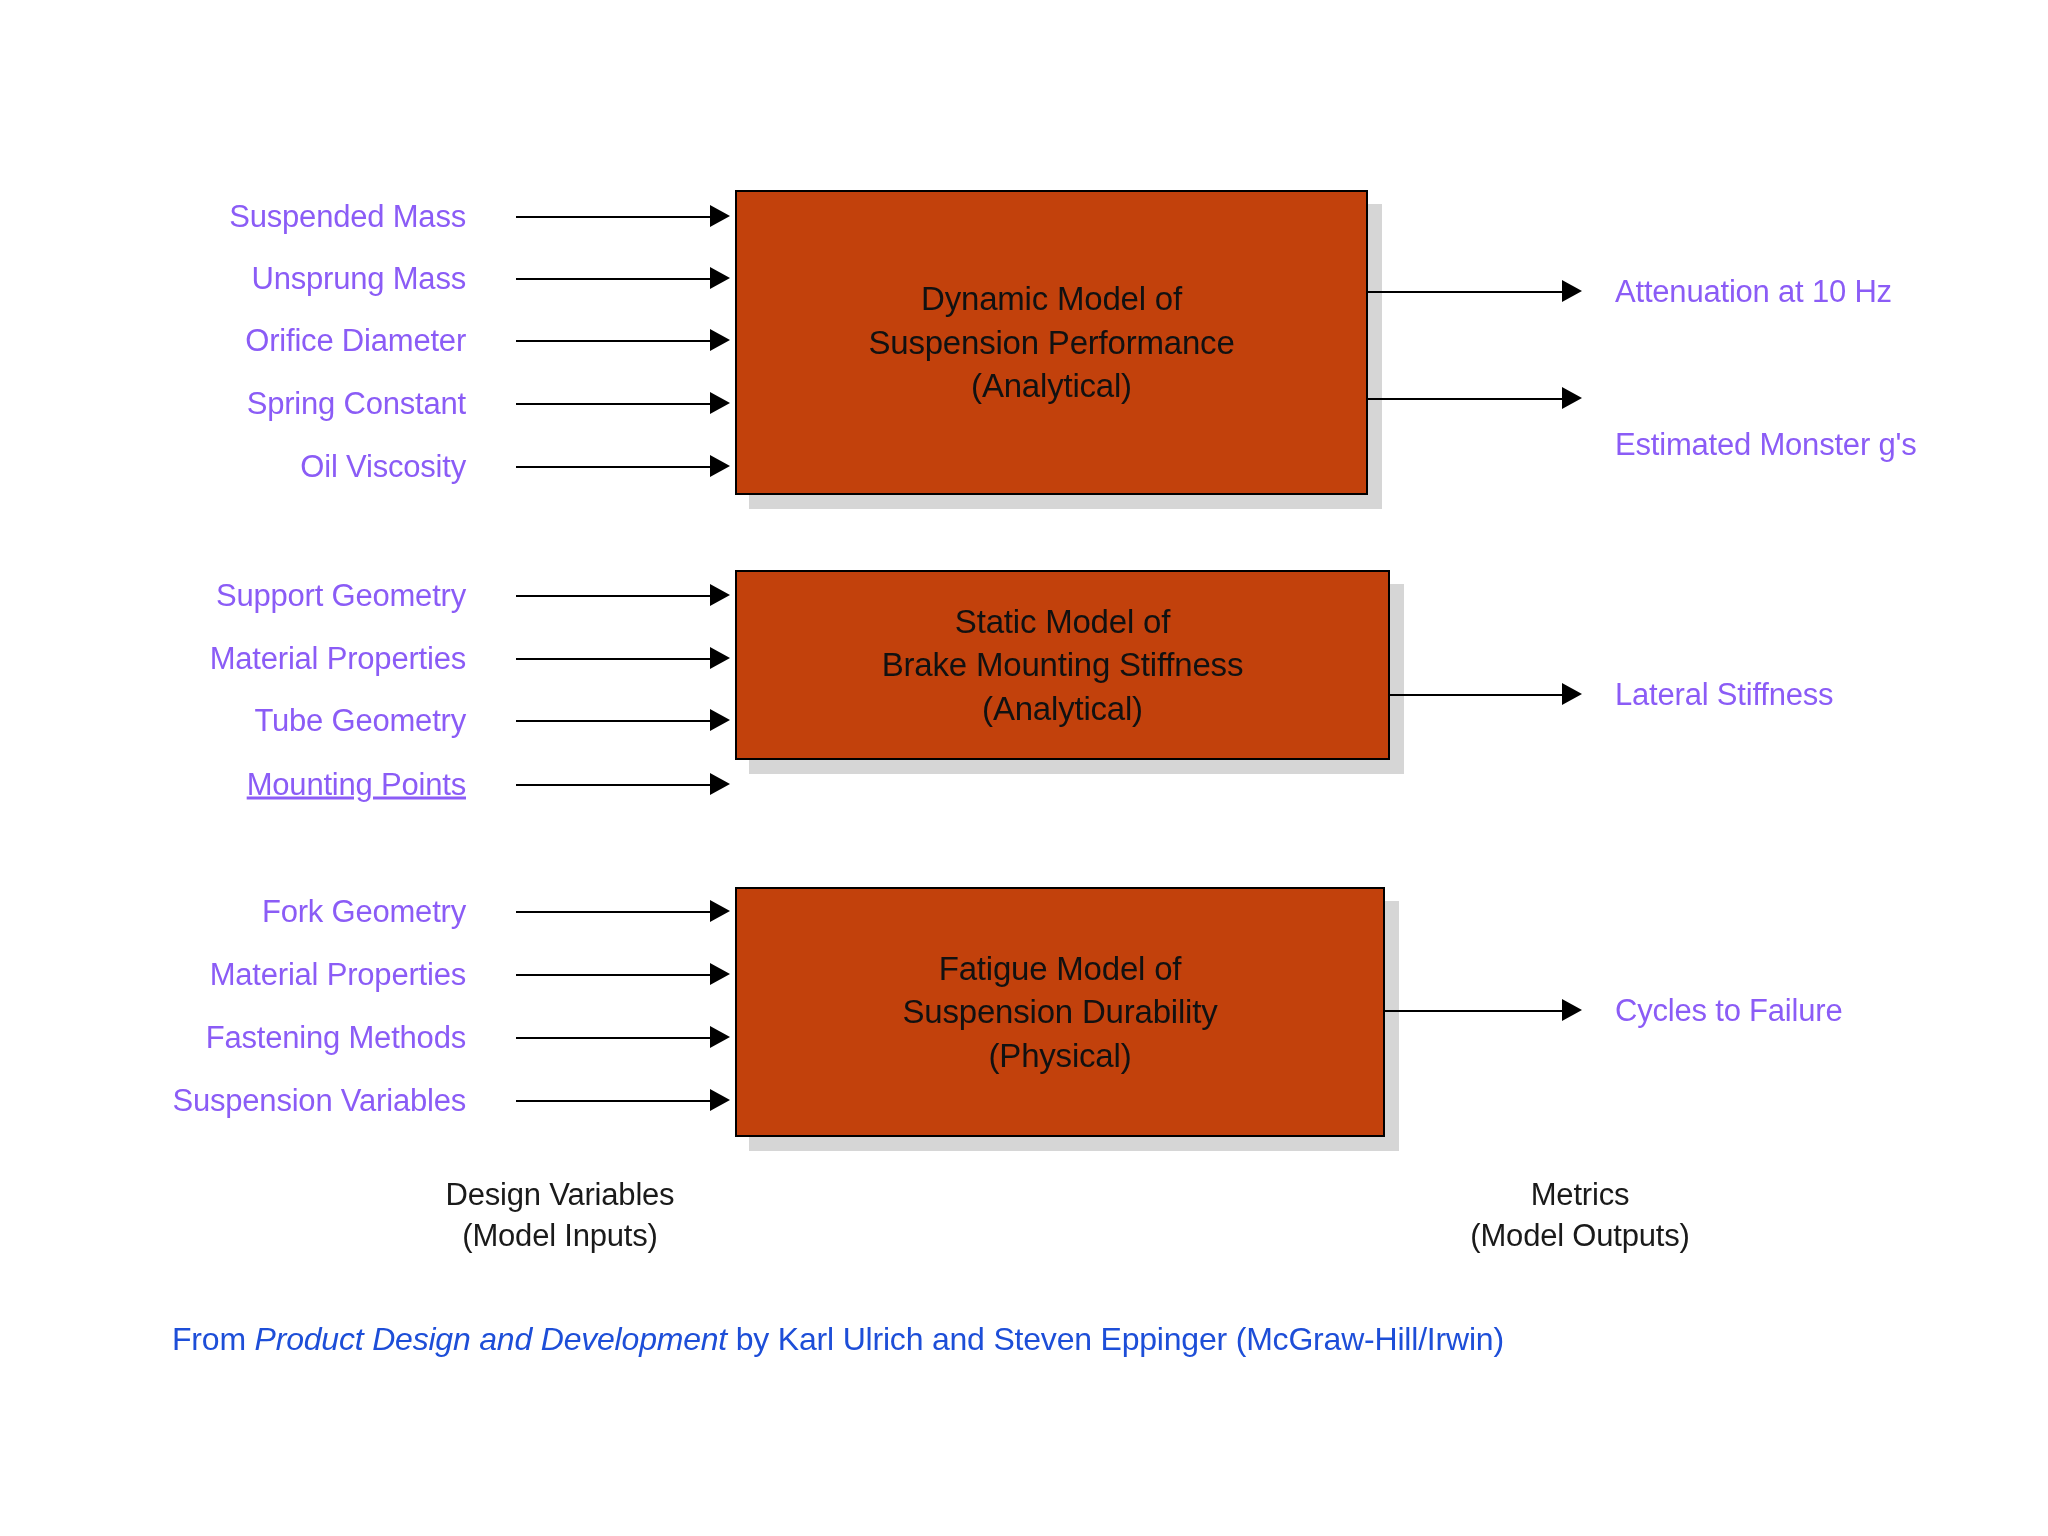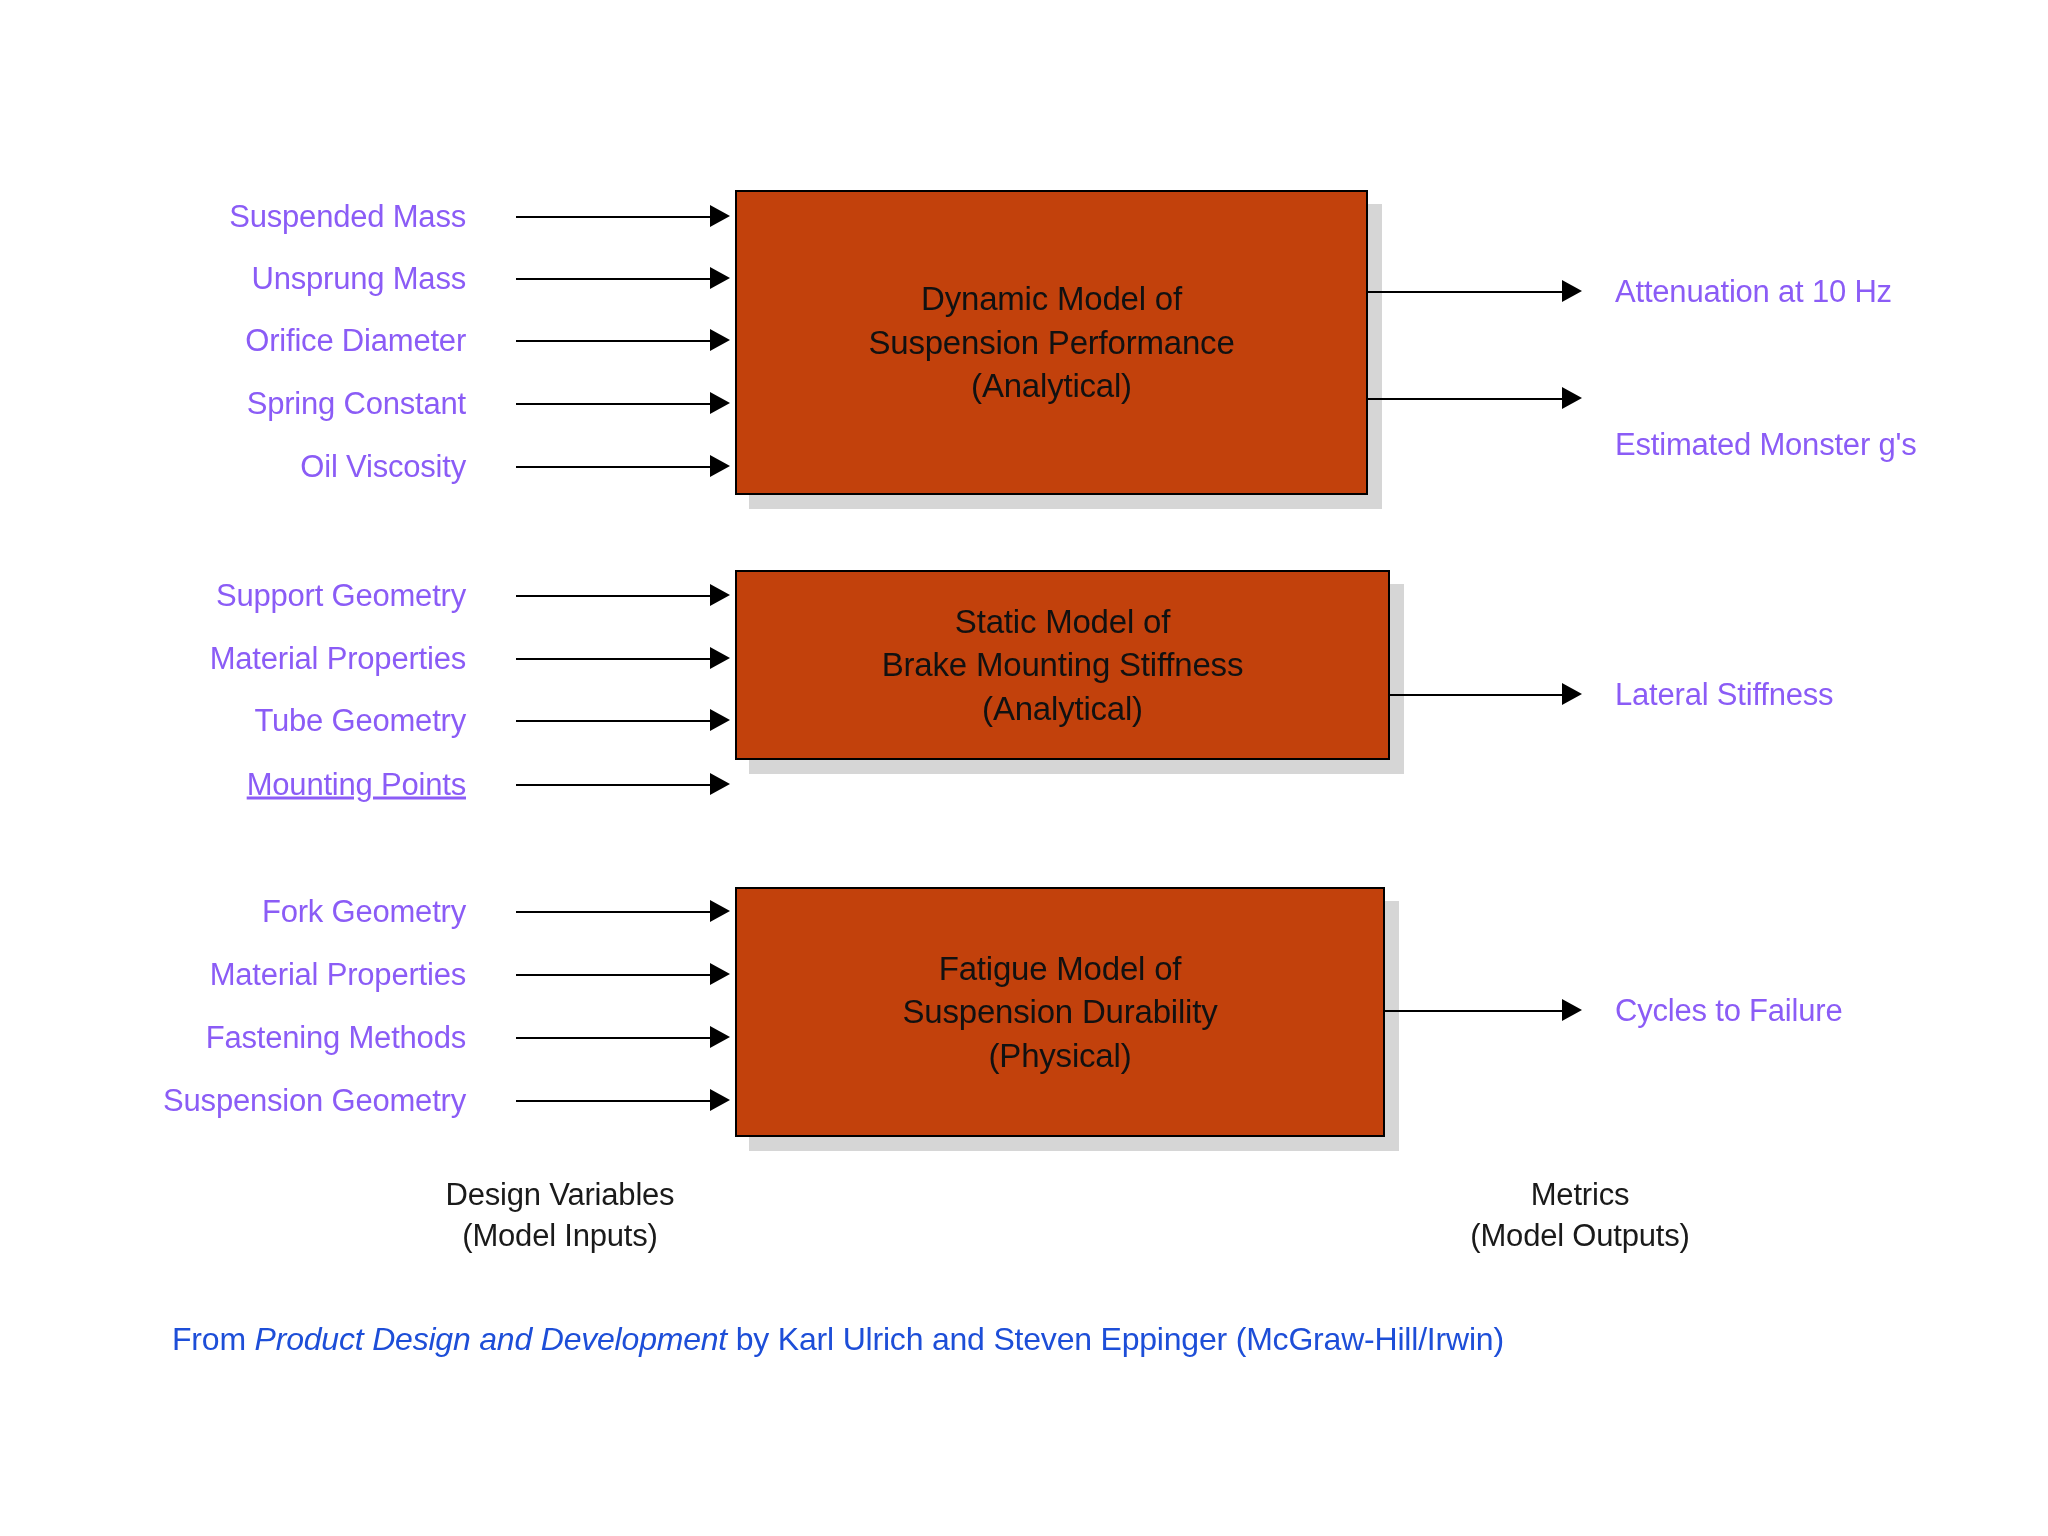--- a/index.html
+++ b/index.html
@@ -147,21 +147,21 @@
     </div>
   </div>
 
   <div class="conn" style="left:1390px; width:178px; top:694px;"></div>
   <div class="arrow-head" style="left:1562px; top:694px;"></div>
   <div class="io-label out-label" style="left:1615px; top:694px;">Lateral Stiffness</div>
 
   <div class="io-label in-label" style="right:1582px; top:911px;">Fork Geometry</div>
   <div class="io-label in-label" style="right:1582px; top:974px;">Material Properties</div>
   <div class="io-label in-label" style="right:1582px; top:1037px;">Fastening Methods</div>
-  <div class="io-label in-label" style="right:1582px; top:1100px;">Suspension Geometry</div>
+  <div class="io-label in-label" style="right:1582px; top:1100px;">Suspension Variables</div>
 
   <div class="conn" style="left:516px; width:200px; top:911px;"></div>
   <div class="arrow-head" style="left:710px; top:911px;"></div>
   <div class="conn" style="left:516px; width:200px; top:974px;"></div>
   <div class="arrow-head" style="left:710px; top:974px;"></div>
   <div class="conn" style="left:516px; width:200px; top:1037px;"></div>
   <div class="arrow-head" style="left:710px; top:1037px;"></div>
   <div class="conn" style="left:516px; width:200px; top:1100px;"></div>
   <div class="arrow-head" style="left:710px; top:1100px;"></div>
 

